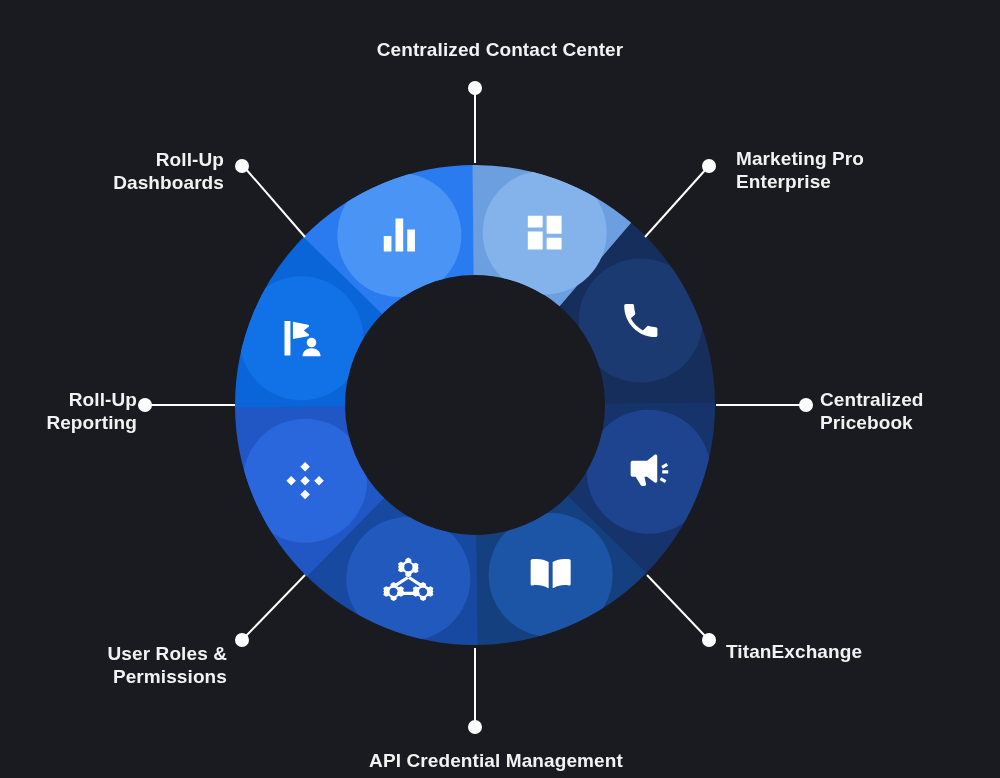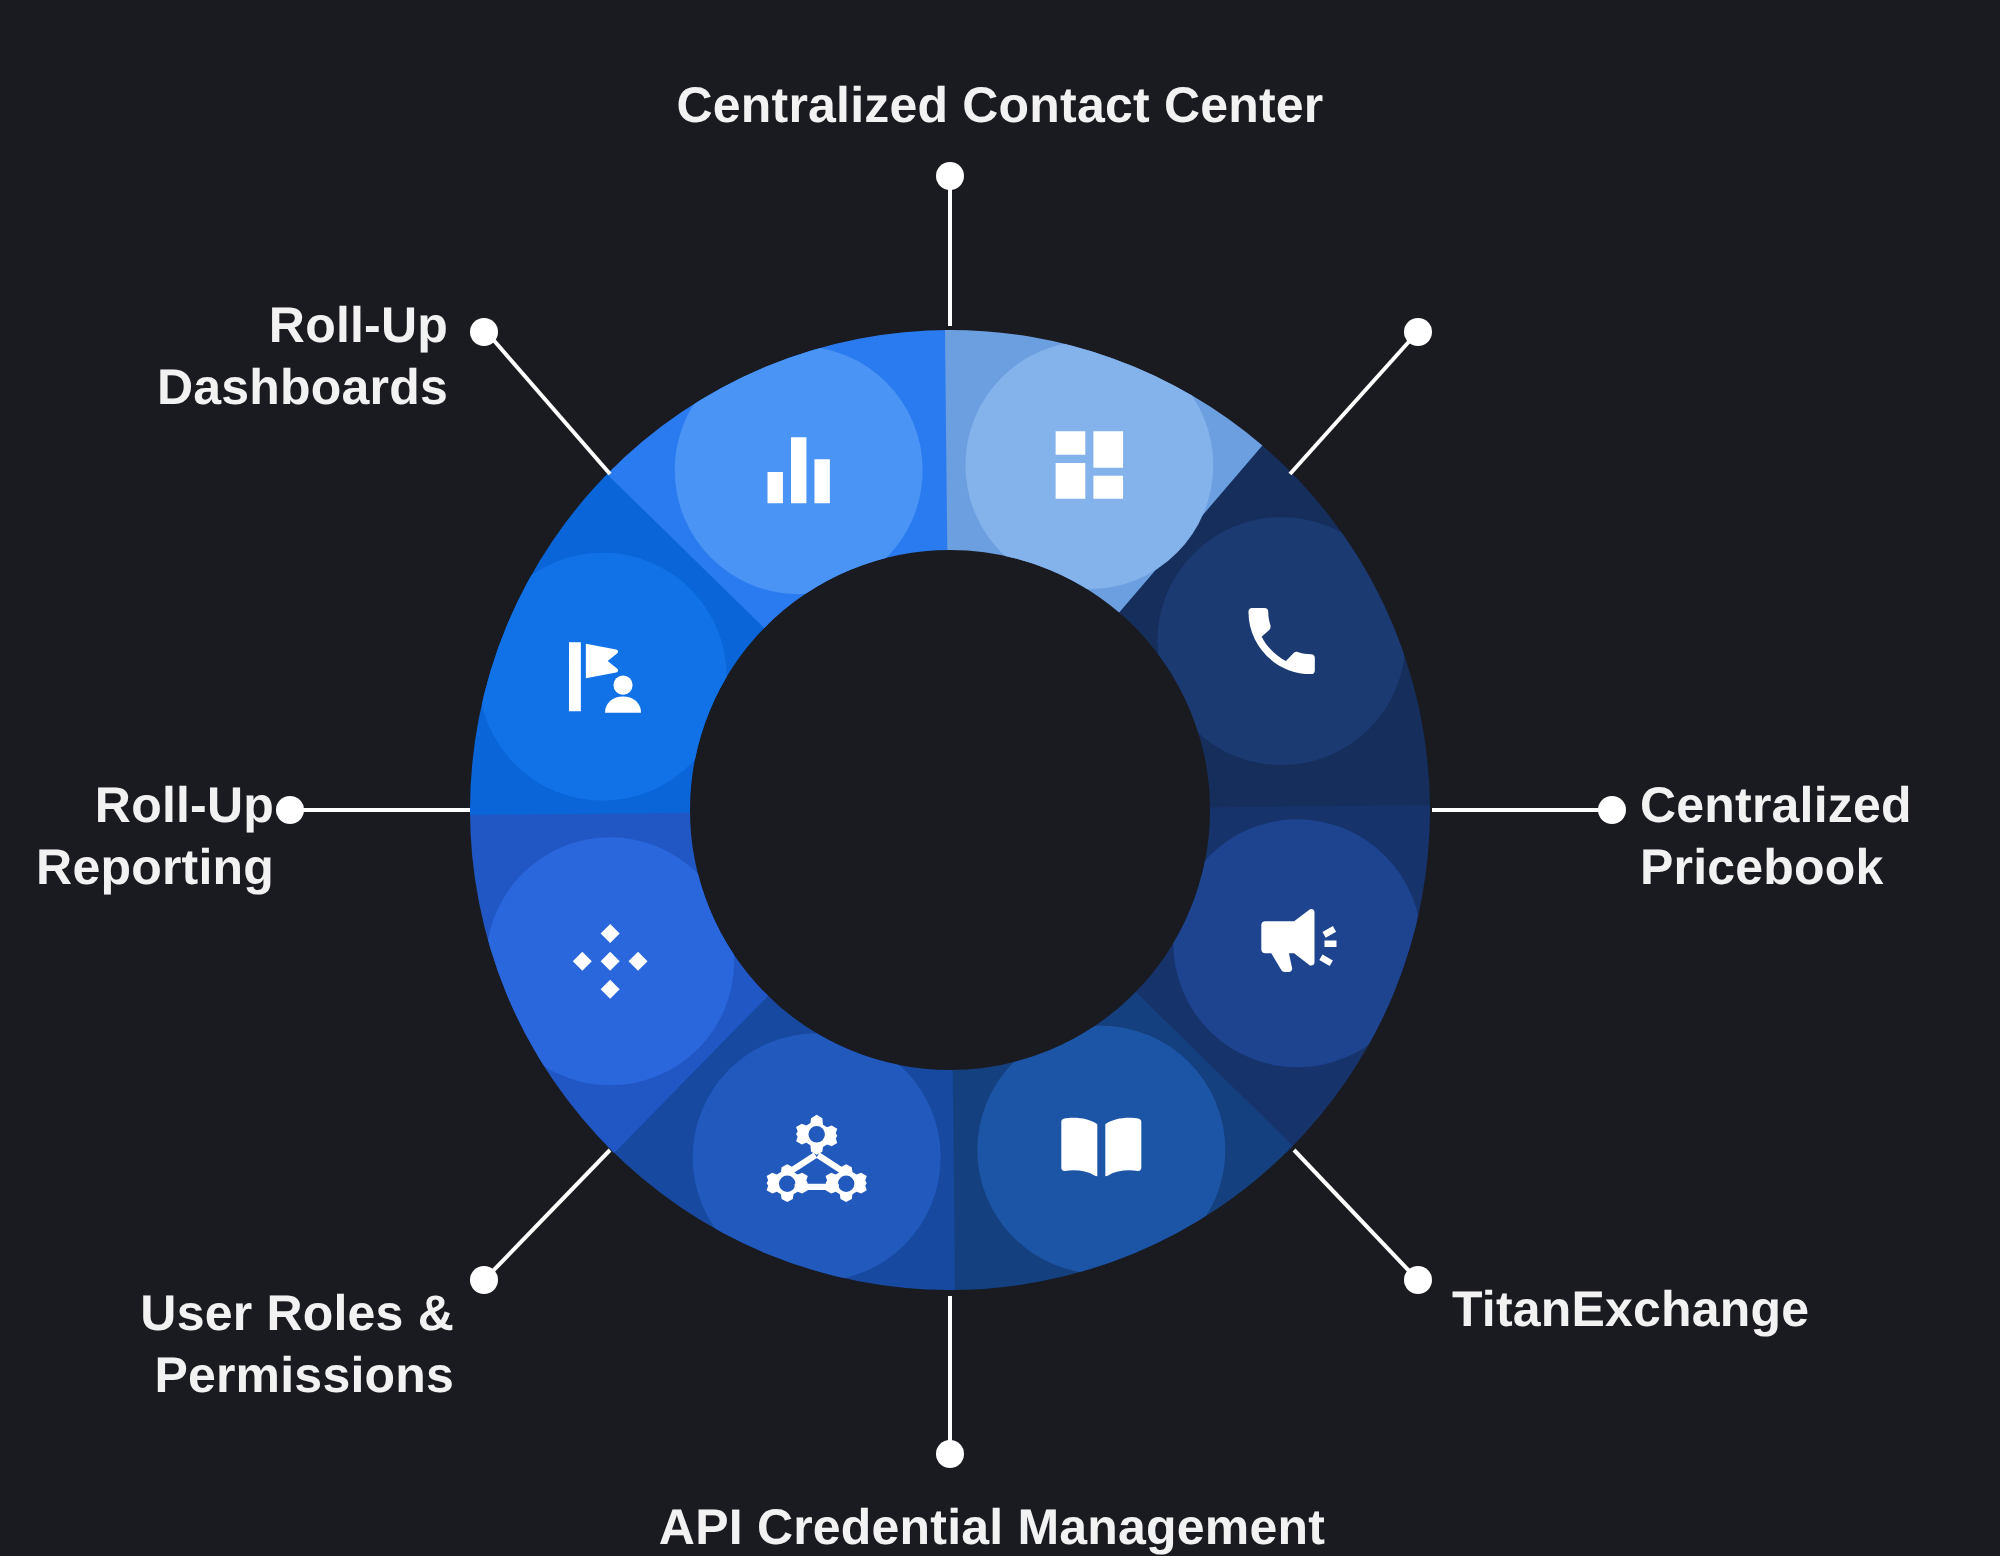--- a/index.html
+++ b/index.html
@@ -18,21 +18,21 @@
   #wheel-svg {
     position: absolute;
     left: 0;
     top: 0;
     width: 1000px;
     height: 778px;
   }
   .label {
     position: absolute;
     color: #f2f2f2;
-    font-size: 25px;
+    font-size: 19px;
     font-weight: 700;
     letter-spacing: 0.1px;
     line-height: 1.22;
     white-space: pre-line;
   }
   .label.right-align { text-align: right; }
   .label.left-align  { text-align: left; }
   .label.center-align{ text-align: center; }
 
   
@@ -149,15 +149,17 @@
   <div class="label right-align" id="lbl-rollup-dashboards">Roll-Up
 Dashboards</div>
   <div class="label right-align" id="lbl-rollup-reporting">Roll-Up
 Reporting</div>
   <div class="label right-align" id="lbl-user-roles">User Roles &amp;
 Permissions</div>
   <div class="label center-align" id="lbl-api-credential">API Credential Management</div>
   <div class="label left-align" id="lbl-titanexchange">TitanExchange</div>
   <div class="label left-align" id="lbl-pricebook">Centralized
 Pricebook</div>
+  <div class="label left-align" id="lbl-marketing-pro">Marketing Pro
+Enterprise</div>
   <div class="label center-align" id="lbl-contact-center">Centralized Contact Center</div>
 
 </div>
 
 </body></html>

